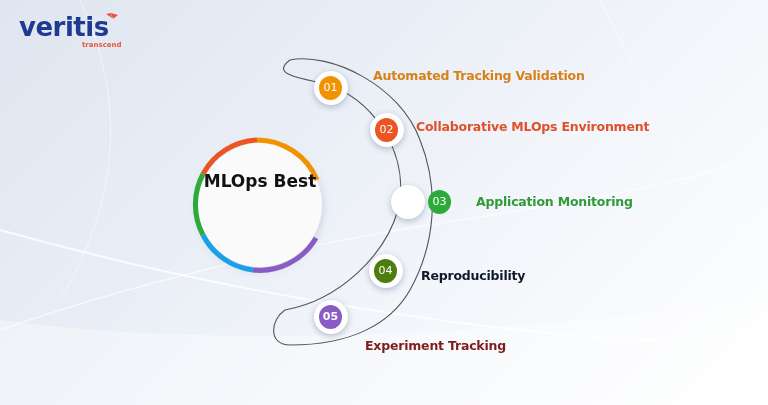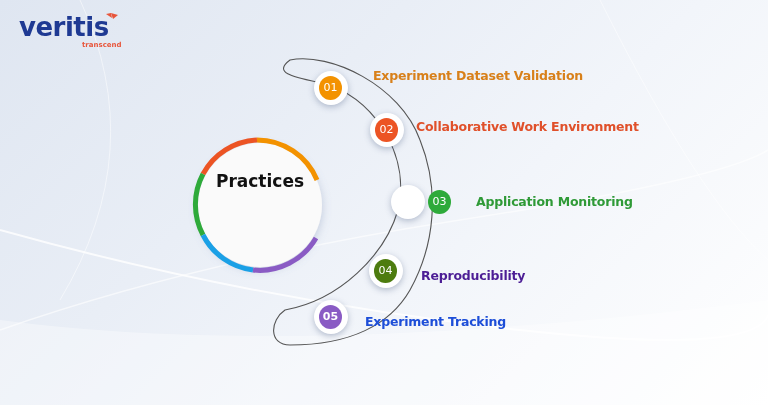--- a/index.html
+++ b/index.html
@@ -53,39 +53,39 @@
   <g fill="none" stroke-width="5" stroke-linecap="butt">
     <path d="M317,180 A65,65 0 0,0 257,140" stroke="#f39200"></path>
     <path d="M257,140 A65,65 0 0,0 203,174" stroke="#ec5424"></path>
     <path d="M203,174 A65,65 0 0,0 203,235" stroke="#2eaa3a"></path>
     <path d="M203,235 A65,65 0 0,0 253,270" stroke="#1aa0e6"></path>
     <path d="M253,270 A65,65 0 0,0 316,238" stroke="#8a5bc4"></path>
   </g>
 </svg>
 
 <div class="center-title">
-  <div>Practices</div>
+  <div>MLOps Best</div>
 </div>
 
 <div class="badge" style="left:314px;top:71px;">
   <div class="badge-inner" style="background:#f39200;">01</div>
 </div>
-<div class="label" style="left:373px;top:68px;color:#d8801a;">Experiment Dataset Validation</div>
+<div class="label" style="left:373px;top:68px;color:#d8801a;">Automated Tracking Validation</div>
 
 <div class="badge" style="left:370px;top:113px;">
   <div class="badge-inner" style="background:#ec5424;">02</div>
 </div>
-<div class="label" style="left:416px;top:119px;color:#e0502a;">Collaborative Work Environment</div>
+<div class="label" style="left:416px;top:119px;color:#e0502a;">Collaborative MLOps Environment</div>
 
 <div class="badge" style="left:391px;top:185px;">
   <div class="badge-inner" style="background:#2eaa3a;margin-left:32px;">03</div>
 </div>
 <div class="label" style="left:436px;top:194px;color:#2f9a37;margin-left:40px;">Application Monitoring</div>
 
 <div class="badge" style="left:369px;top:254px;">
   <div class="badge-inner" style="background:#4d7c0f;">04</div>
 </div>
-<div class="label" style="left:421px;top:268px;color:#4c1d95;">Reproducibility</div>
+<div class="label" style="left:421px;top:268px;color:#0f172a;">Reproducibility</div>
 
 <div class="badge" style="left:314px;top:300px;font-weight:bold;">
   <div class="badge-inner" style="background:#8a5bc4;">05</div>
 </div>
-<div class="label" style="left:365px;top:314px;color:#1d4ed8;">Experiment Tracking</div>
+<div class="label" style="left:365px;top:338px;color:#7f1d1d;">Experiment Tracking</div>
 
 </body></html>

